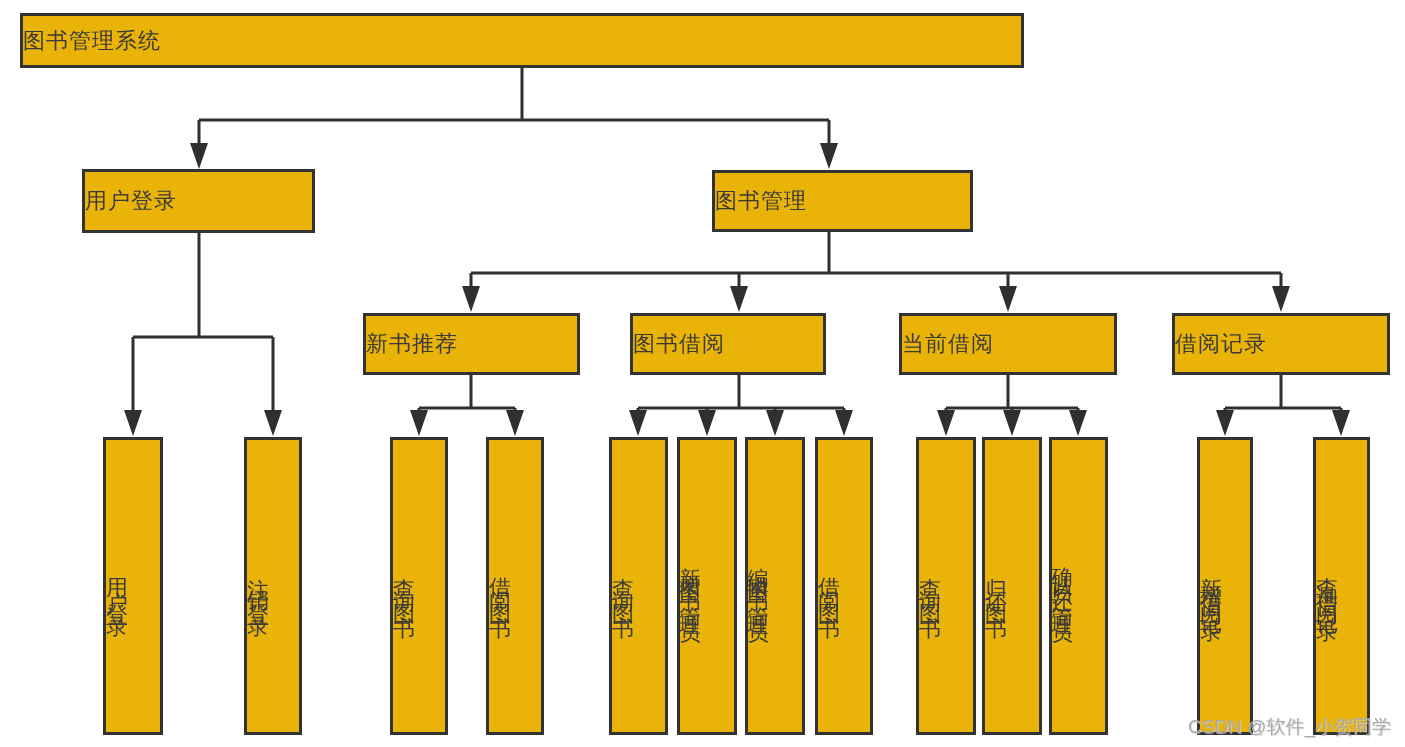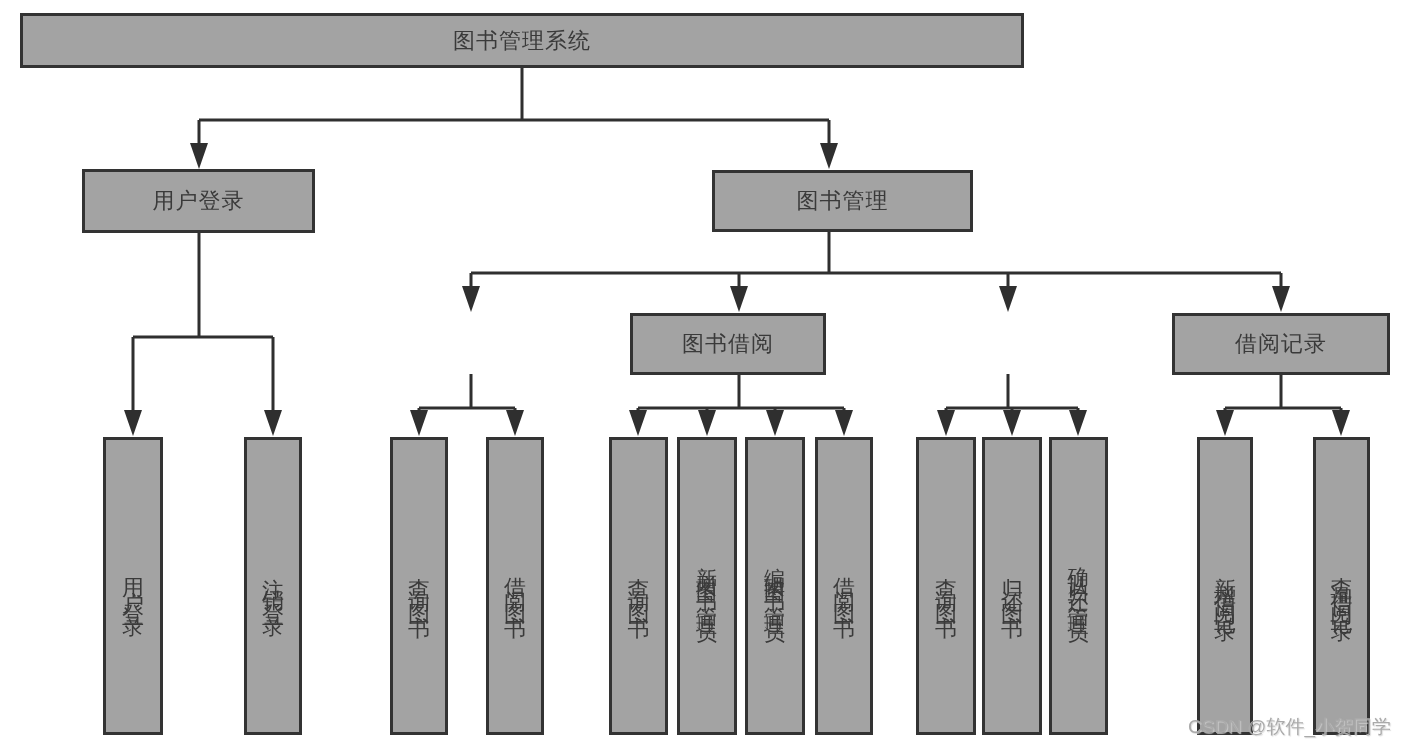--- a/index.html
+++ b/index.html
@@ -15,22 +15,22 @@
     width:1405px;height:747px;
     background:var(--background);
     font-family:"Liberation Sans","DejaVu Sans",sans-serif;
     color:var(--text);
     overflow:hidden;
   }
   .box{
     position:absolute;
     box-sizing:border-box;
     border:3px solid var(--box-border);
-    background:#a3a3a3;
-    display:flex;align-items:center;justify-content:center;
+    background:#eab308;
+    display:flex;align-items:center;
   }
   .hbox{
     font-size:22px;
     letter-spacing:1px;
     text-align:center;
     line-height:1;
   }
   .vbox{
     top:437px;height:298px;
     font-size:22px;
@@ -112,22 +112,28 @@
     <span>图书管理系统</span>
   </div>
 
   <div class="box hbox" style="left:82px;top:169px;width:233px;height:64px">
     <span>用户登录</span>
   </div>
   <div class="box hbox" style="left:712px;top:170px;width:261px;height:62px">
     <span>图书管理</span>
   </div>
 
+  <div class="box hbox" style="left:363px;top:313px;width:217px;height:62px">
+    <span>新书推荐</span>
+  </div>
   <div class="box hbox" style="left:630px;top:313px;width:196px;height:62px">
     <span>图书借阅</span>
+  </div>
+  <div class="box hbox" style="left:899px;top:313px;width:218px;height:62px">
+    <span>当前借阅</span>
   </div>
   <div class="box hbox" style="left:1172px;top:313px;width:218px;height:62px">
     <span>借阅记录</span>
   </div>
 
   <div class="box vbox ls13" style="left:103px;width:60px">
     <span>用户登录</span>
   </div>
   <div class="box vbox ls13" style="left:244px;width:58px">
     <span>注销登录</span>

